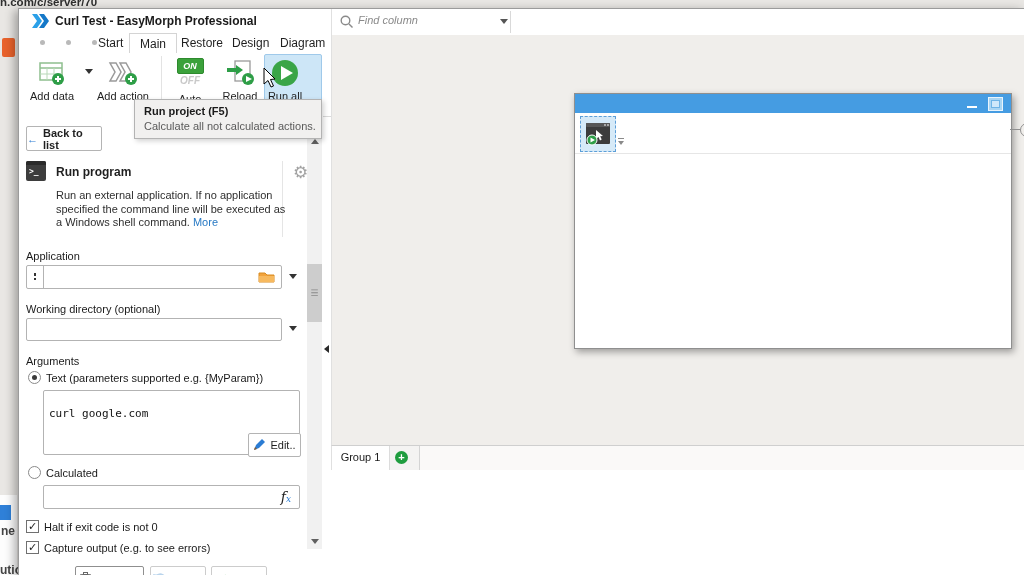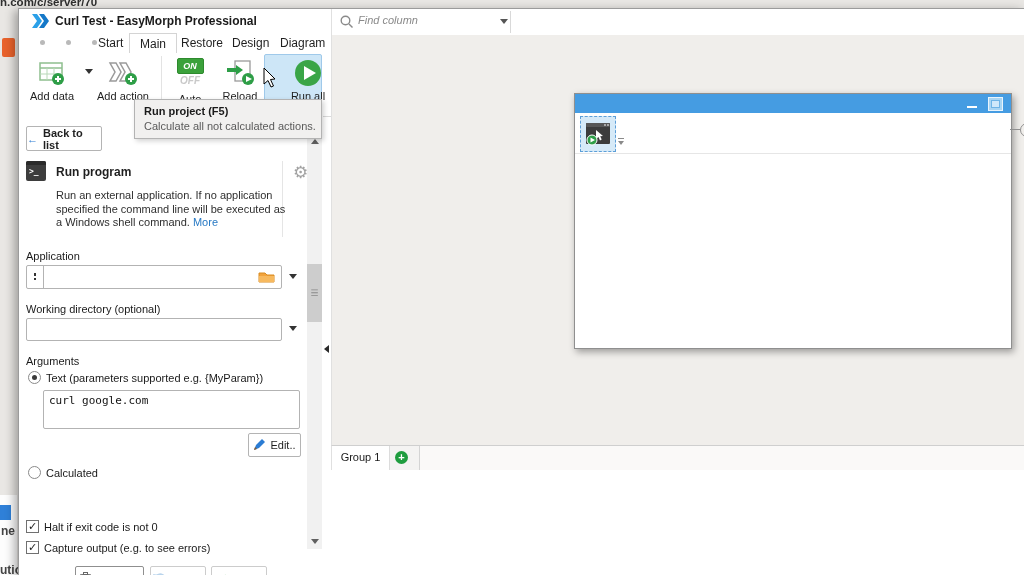--- a/index.html
+++ b/index.html
@@ -170,21 +170,21 @@
           <rect x="10" y="2" width="15" height="20" fill="#fff" stroke="#9a9a9a" stroke-width="1.3"></rect>
           <rect x="2" y="9" width="9" height="4" fill="#2e9e47"></rect>
           <polygon points="11,6 18,11 11,16" fill="#2e9e47"></polygon>
           <circle cx="23" cy="20" r="6" fill="#2e9e47"></circle>
           <polygon points="21,17 27,20 21,23" fill="#fff"></polygon>
         </svg>
           </div>
         <div>Reload</div>
       </div>
 
-      <div class="abs rbtn" style="left:264px;width:50px;">
+      <div class="abs rbtn" style="left:241px;width:50px;">
         <div class="ric">
             <svg width="30" height="30">
           <circle cx="15" cy="15" r="13" fill="#3aa547"></circle>
           <polygon points="11,8 23,15 11,22" fill="#fff"></polygon>
         </svg>
           </div>
         <div>Run all</div>
       </div>
 
       <div class="abs rbtn" style="left:308px;width:48px;">
@@ -343,31 +343,34 @@
       </div>
       <div class="abs caret" style="left:270px;top:158px;"></div>
 
       <div class="abs lbl" style="left:7px;top:187px;">Working directory (optional)</div>
       <div class="abs inp" style="left:7px;top:202px;width:254px;height:21px;"></div>
       <div class="abs caret" style="left:270px;top:210px;"></div>
 
       <div class="abs lbl" style="left:7px;top:239px;">Arguments</div>
       <div class="abs radio sel" style="left:9px;top:255px;"></div>
       <div class="abs lbl" style="left:27px;top:256px;">Text (parameters supported e.g. {MyParam})</div>
-      <textarea class="abs inp mono" style="left: 24px; top: 274px; width: 245px; height: 31px; resize: none; font-size: 11px; padding: 3px 5px; color: rgb(17, 17, 17);">curl google.com</textarea>
+      <textarea class="abs inp mono" style="left: 24px; top: 274px; width: 245px; height: 31px; resize: none; font-size: 11px; padding: 16px 5px; color: rgb(17, 17, 17);">curl google.com</textarea>
       <div class="abs btn" style="left:229px;top:317px;width:51px;height:22px;">
         <svg width="12" height="12">
           <polygon points="1,11 3,6 9,0 12,3 6,9" fill="#2b7cd3"></polygon>
           <polygon points="1,11 4,10 2,8" fill="#8a5a2a"></polygon>
         </svg>
         <span>Edit..</span>
       </div>
 
       <div class="abs radio" style="left:9px;top:350px;"></div>
       <div class="abs lbl" style="left:27px;top:351px;">Calculated</div>
+      <div class="abs inp" style="left:24px;top:369px;width:255px;height:22px;">
+        <span style="position:absolute;right:8px;top:3px;"><span class="fx-f">f</span><span class="fx-x">x</span></span>
+      </div>
 
       <div class="abs chk" style="left:7px;top:404px;"><span>✓</span></div>
       <div class="abs lbl" style="left:25px;top:405px;">Halt if exit code is not 0</div>
       <div class="abs chk" style="left:7px;top:425px;"><span>✓</span></div>
       <div class="abs lbl" style="left:25px;top:426px;">Capture output (e.g. to see errors)</div>
 
       <div class="abs btn" style="left:56px;top:450px;width:67px;height:23px;border-color:#8f8f8f;">
         <svg width="11" height="13">
           <rect x="2" y="3" width="7" height="9" fill="none" stroke="#666" stroke-width="1.3"></rect>
           <line x1="0" y1="3" x2="11" y2="3" stroke="#666" stroke-width="1.3"></line>

